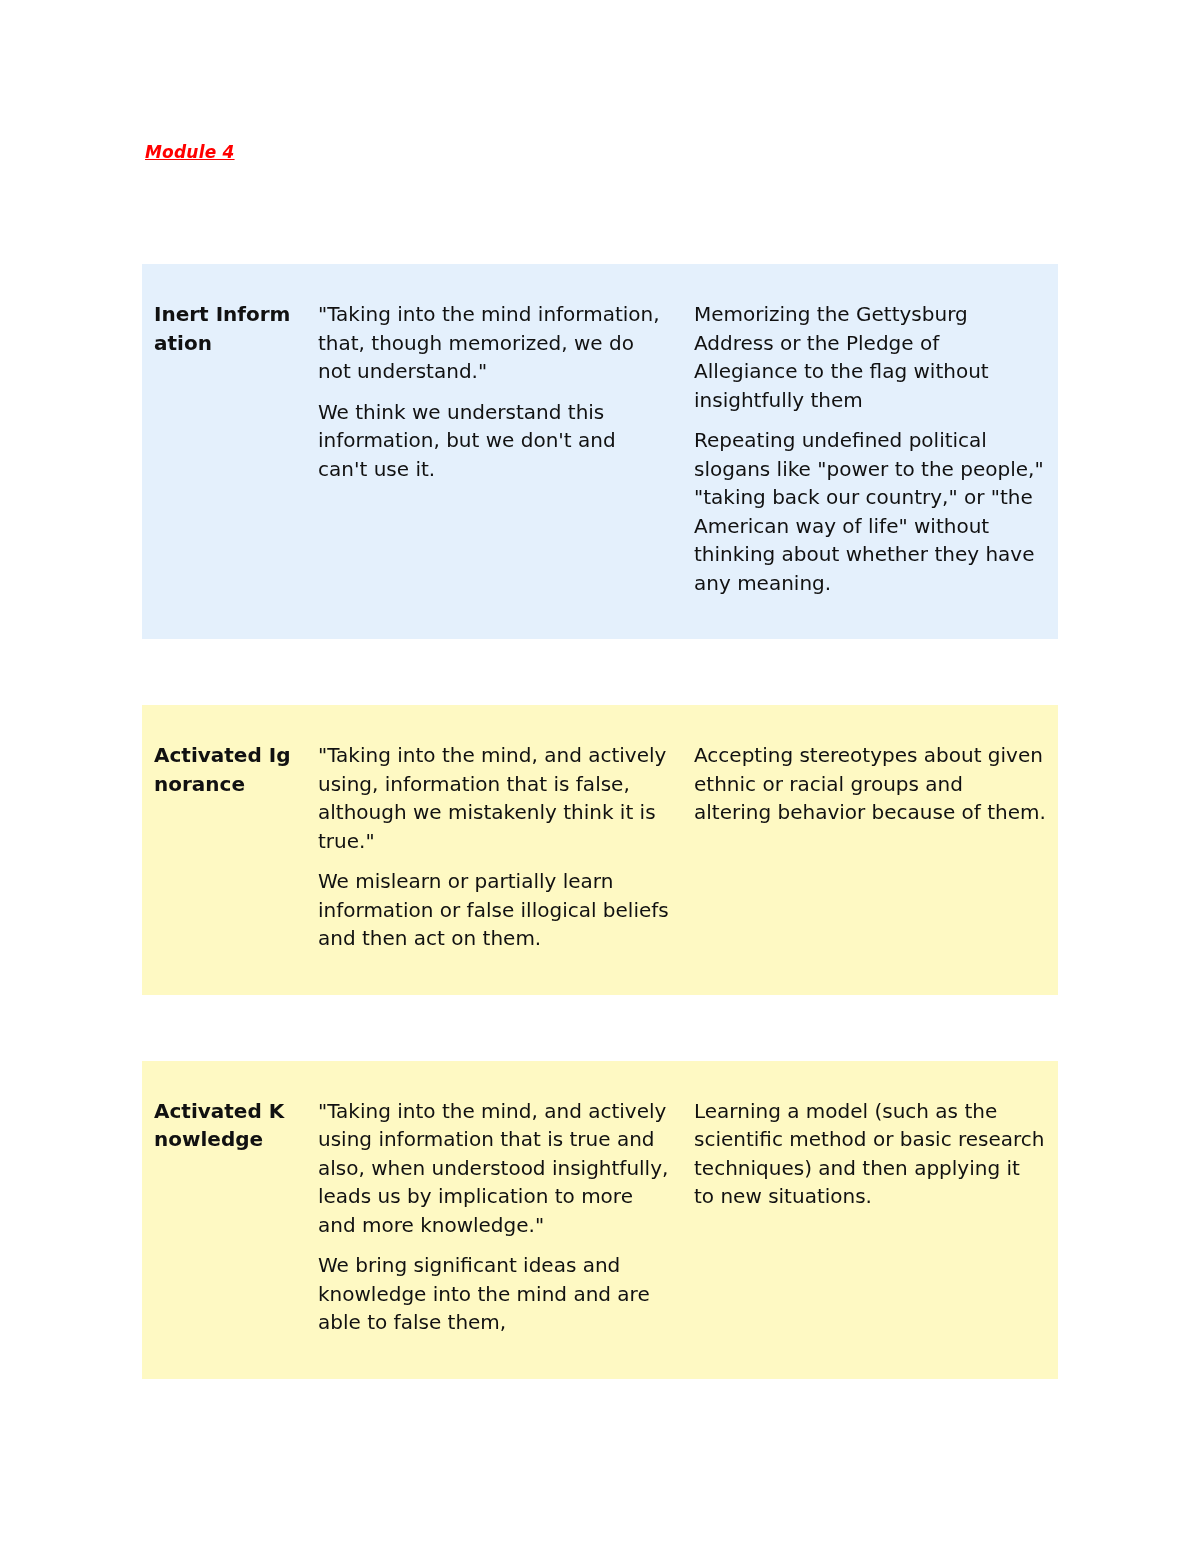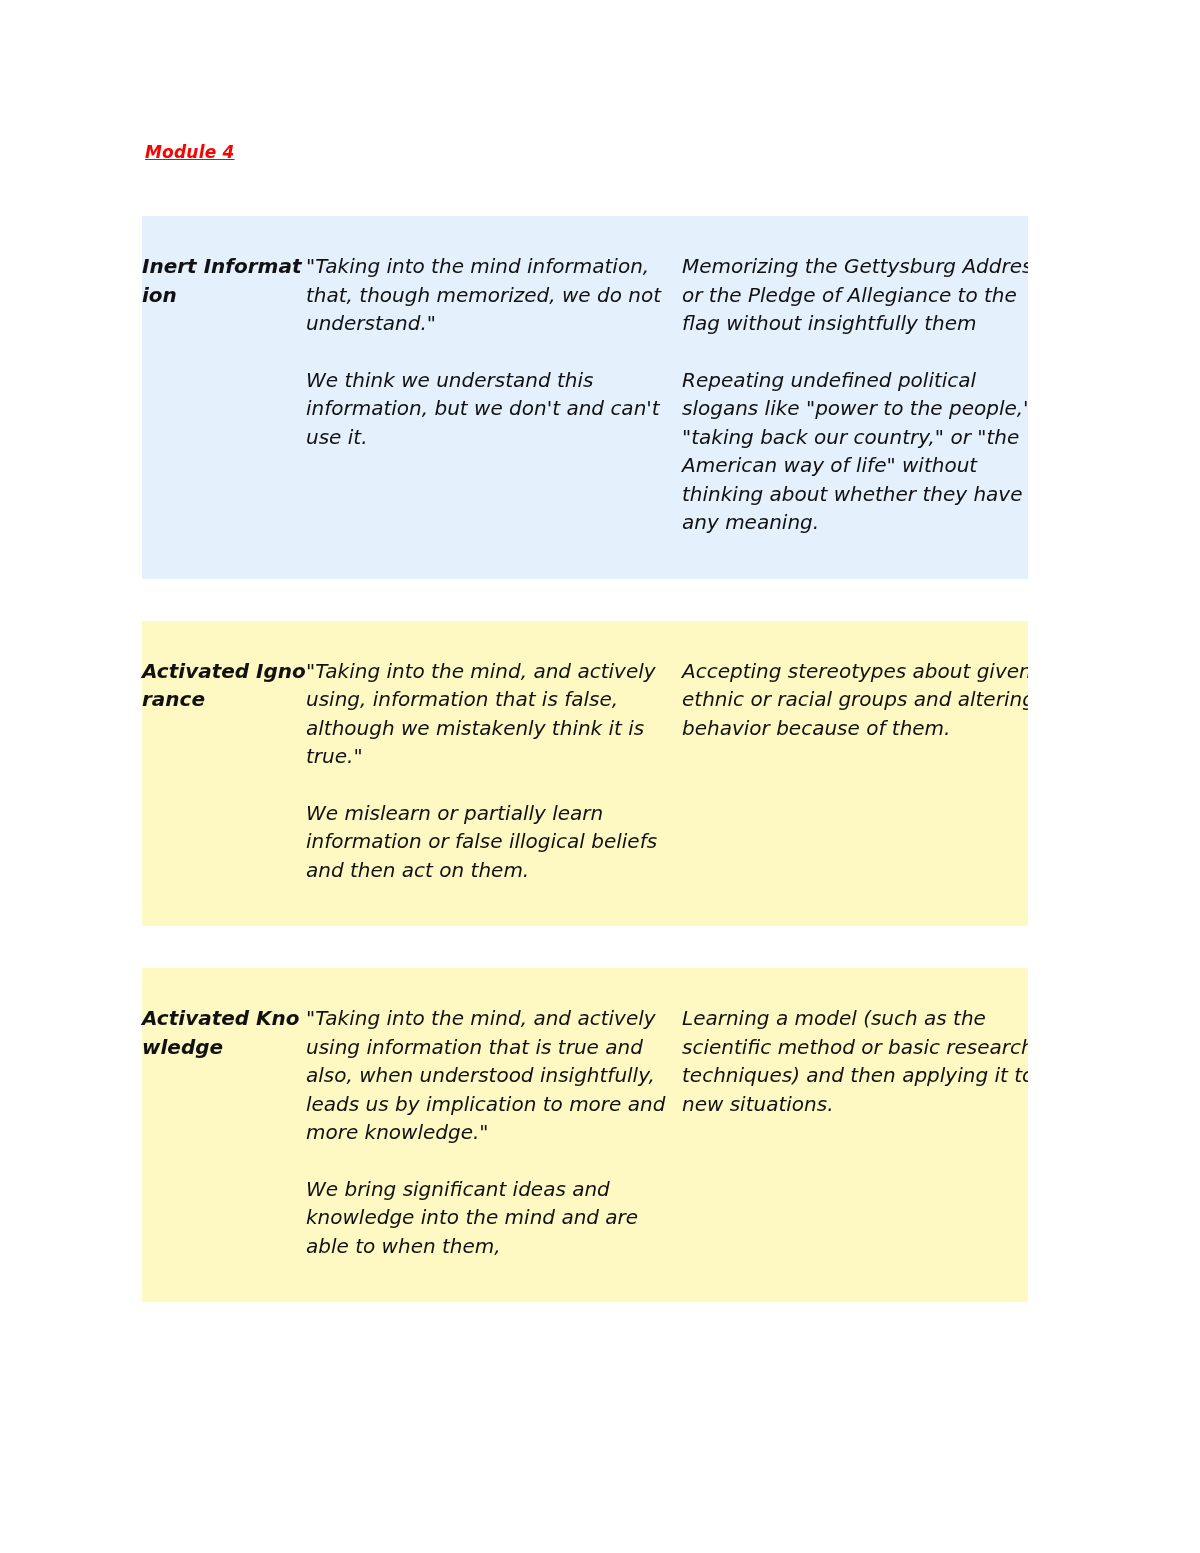--- a/index.html
+++ b/index.html
@@ -5,21 +5,21 @@
   html, body {
     margin: 0;
     padding: 0;
     background: #ffffff;
   }
   body {
     font-family: "DejaVu Sans", sans-serif;
   }
   .page {
     position: relative;
-    width: 1028px;
+    width: 1200px;
     height: 1553px;
     background: #ffffff;
     overflow: hidden;
   }
 
   
   .doc-title {
     position: absolute;
     left: 145px;
     top: 142px;
@@ -37,23 +37,22 @@
   .tbl {
     position: absolute;
     left: 142px;
     top: 183px;
     width: 916px;
     border-collapse: collapse;
     table-layout: fixed;
   }
   .tbl td, .tbl th {
     vertical-align: top;
-    padding: 0;
+    padding: 12px;
     border: 0;
-    font-style: italic;
   }
   .hdr-cell {
     color: #ffffff;
     font-size: 21px;
     font-weight: bold;
     letter-spacing: 5px;
     font-family: "DejaVu Sans", sans-serif;
     line-height: 1.2;
   }
   .hdr-c1 { padding-left: 28px; }
@@ -93,21 +92,21 @@
   }
   .row-shaded .c-source,
   .row-shaded .c-desc,
   .row-shaded .c-ex { padding-top: 36px; padding-bottom: 42px; }
 
   .row-plain .c-source,
   .row-plain .c-desc,
   .row-plain .c-ex { padding-top: 36px; padding-bottom: 42px; }
 
   .para { margin: 0; }
-  .para + .para { margin-top: 28px; }
+  .para + .para { margin-top: 12px; }
 
   
   .sep-row td { height: 42px; background: #ffffff; }
 </style>
 </head>
 <body>
 
 <div class="page">
 
   <div class="doc-title">Module 4</div>
@@ -158,21 +157,21 @@
     </tr>
 
     <tr class="sep-row">
       <td colspan="3"></td>
     </tr>
 
     <tr class="row-plain">
       <td class="cell c-source">Activated Knowledge</td>
       <td class="cell c-desc">
         <p class="para">"Taking into the mind, and actively using information that is true and also, when understood insightfully, leads us by implication to more and more knowledge."</p>
-        <p class="para">We bring significant ideas and knowledge into the mind and are able to when them,</p>
+        <p class="para">We bring significant ideas and knowledge into the mind and are able to false them,</p>
       </td>
       <td class="cell c-ex">
         <p class="para">Learning a model (such as the scientific method or basic research techniques) and then applying it to new situations.</p>
       </td>
     </tr>
 
   </tbody>
     </table>
 
 </div>

